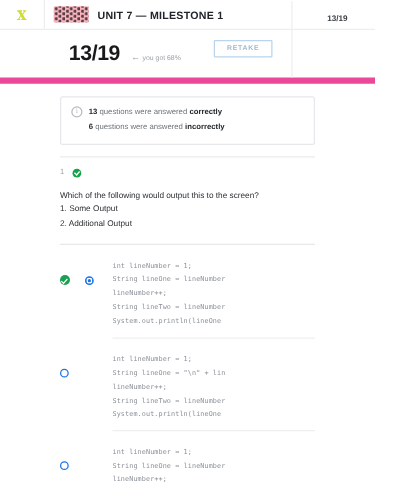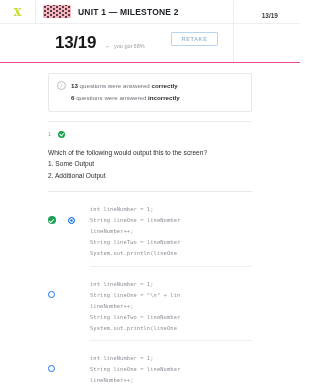--- a/index.html
+++ b/index.html
@@ -67,21 +67,21 @@
     letter-spacing: .2px;
     color: #21252b;
     white-space: nowrap;
   }
 
   
   .score-strip {
     position: relative;
     height: 38px;
     background: #ffffff;
-    border-bottom: 1px solid #ec4899;
+    border-bottom: 5px solid #ec4899;
   }
   .score-left {
     position: absolute;
     left: 55px;
     top: 9px;
     display: flex;
     align-items: baseline;
   }
   .score-num {
     font-size: 17px;
@@ -267,21 +267,21 @@
 </head>
 <body>
 
 <div class="topbar">
   <div class="logo-wrap">
     <span class="logo-s">x</span>
   </div>
   <div class="course-badge">
     <span class="pat"></span>
   </div>
-  <div class="course-title">UNIT 1 — MILESTONE 2</div>
+  <div class="course-title">UNIT 7 — MILESTONE 1</div>
 </div>
 
 <div class="score-strip">
   <div class="side-rail"></div>
   <div class="side-score">13/19</div>
 
   <div class="score-left">
     <span class="score-num">13/19</span>
     <span class="score-note">
       <span class="arrow">←</span>

